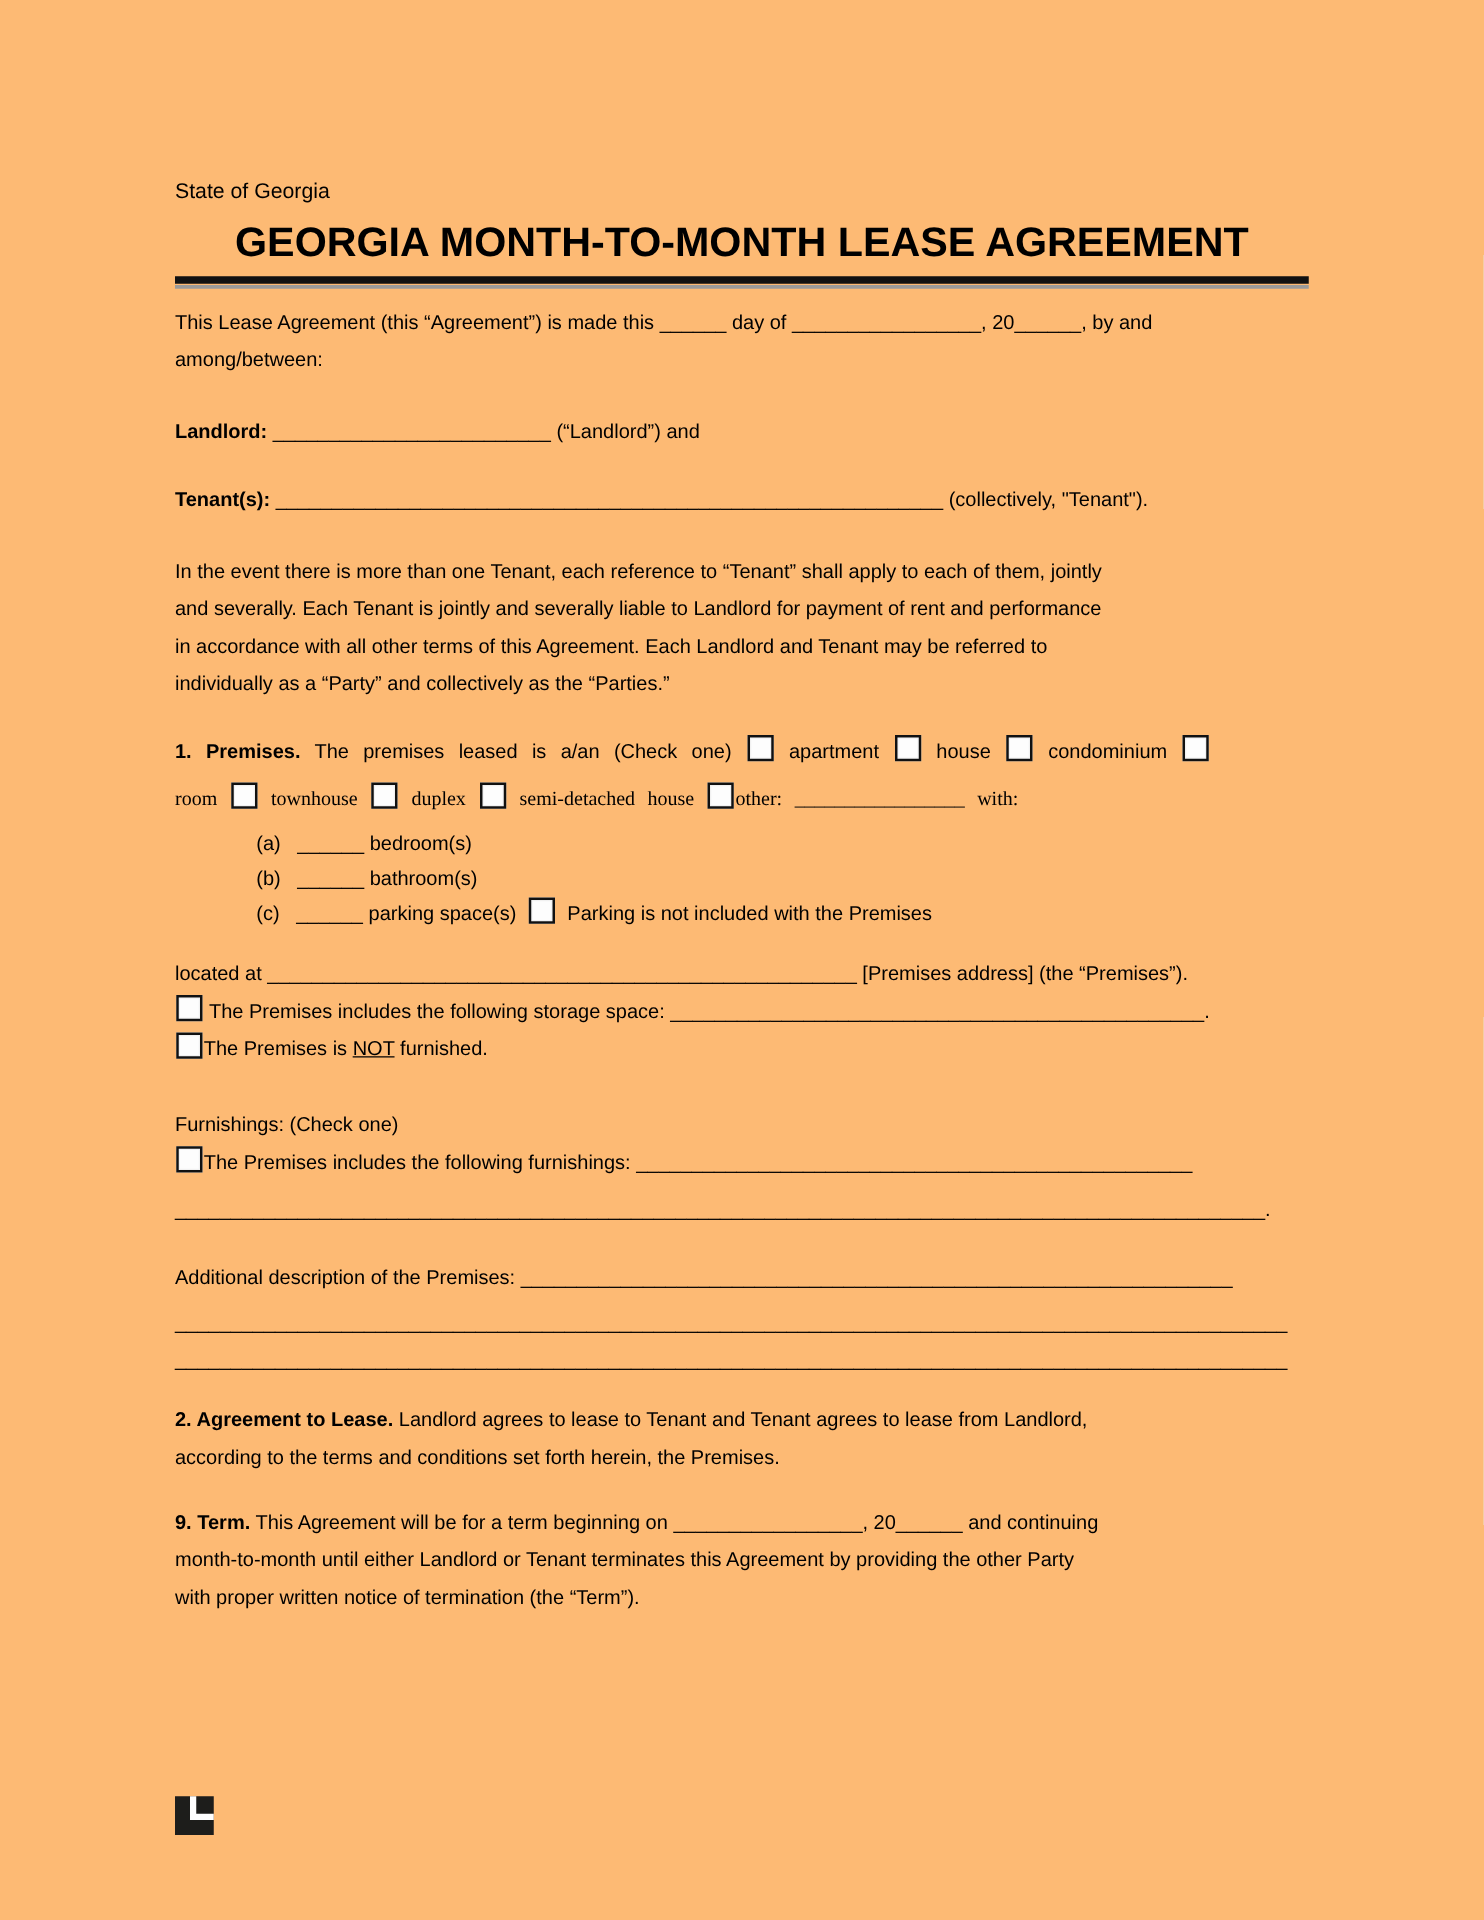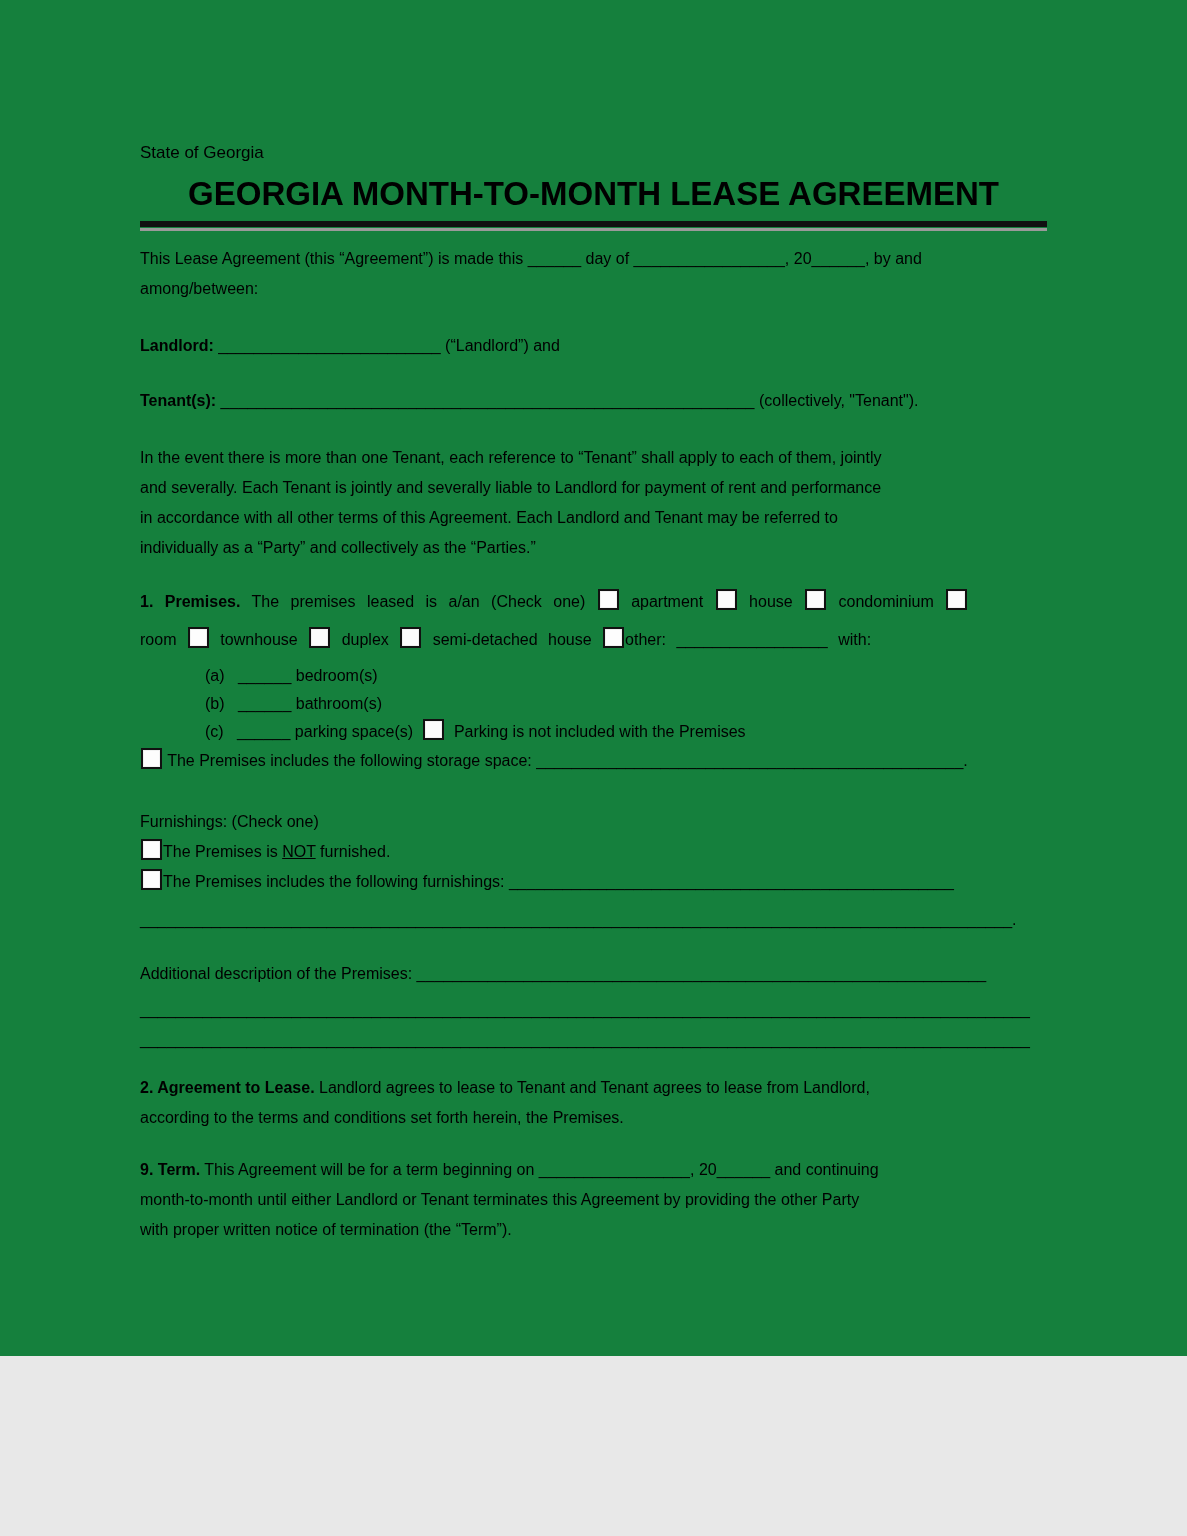--- a/index.html
+++ b/index.html
@@ -1,35 +1,35 @@
 <!DOCTYPE html>
 <html><head>
 <meta charset="utf-8">
 <style>
   html,body { margin:0; padding:0; background:#e8e8e8; }
   .page {
-    width:1187px; height:1356px; margin:0 auto; background:#15803d;
+    width:1187px; height:1536px; margin:0 auto; background:#fdba74;
     position:relative; font-family:"Liberation Sans","DejaVu Sans",sans-serif;
     font-size:16px; color:#000; overflow:hidden;
   }
   .content { padding:142px 140px 0 140px; }
   .state-label { font-size:17px; line-height:22px; white-space:pre-wrap; }
   .doc-title {
     margin-top:12px; font-size:33px; font-weight:bold; line-height:36px;
     text-align:center; letter-spacing:0px; white-space:pre-wrap;
   }
   .rule-thick { margin-top:9px; height:6px; background:#111111; }
   .rule-thin  { margin-top:1px; height:3px; background:#9a9a9a; }
   .para { line-height:30px; white-space:pre-wrap; }
   .intro       { margin-top:13px; }
   .landlord-line { margin-top:27px; }
   .tenant-line   { margin-top:25px; }
   .joint-para    { margin-top:27px; }
   .premises-line1 { margin-top:20px; line-height:38px; word-spacing:7px; }
-  .premises-line2 { line-height:38px; word-spacing:6px; }
+  .premises-line2 { line-height:38px; word-spacing:6px;font-family:Liberation Serif, serif; }
   .abc-list  { margin-top:3px; padding-left:65px; }
   .abc-item  { line-height:28px; white-space:pre-wrap; }
   .located-line { margin-top:19px; }
   .storage-label { margin-top:26px; }
   .furnishings-label { margin-top:31px; }
   .continuation-line { margin-top:8px; }
   .additional-line { margin-top:24px; }
   .blank-line1 { margin-top:6px; }
   .section2 { margin-top:18px; }
   .section3 { margin-top:22px; }
@@ -73,25 +73,26 @@
 
     <div class="para premises-line1"><b>1. Premises.</b><span> The premises leased is a/an (Check one) </span><span class="cb"></span><span> apartment </span><span class="cb"></span><span> house </span><span class="cb"></span><span> condominium </span><span class="cb"></span></div>
     <div class="para premises-line2"><span>room </span><span class="cb"></span><span> townhouse </span><span class="cb"></span><span> duplex </span><span class="cb"></span><span> semi-detached house </span><span class="cb"></span><span>other: _________________ with:</span></div>
 
     <div class="abc-list">
       <div class="abc-item"><span>(a)   ______ bedroom(s)</span></div>
       <div class="abc-item"><span>(b)   ______ bathroom(s)</span></div>
       <div class="abc-item"><span>(c)   ______ parking space(s)  </span><span class="cb"></span><span>  Parking is not included with the Premises</span></div>
     </div>
 
+    <div class="para located-line">located at _____________________________________________________ [Premises address] (the “Premises”).</div>
 
     <div class="para"><span class="cb"></span><span> The Premises includes the following storage space: ________________________________________________.</span></div>
 
+    <div class="para"><span class="cb"></span><span>The Premises is </span><span class="ul">NOT</span><span> furnished.</span></div>
     <div class="para furnishings-label">Furnishings: (Check one)</div>
-    <div class="para"><span class="cb"></span><span>The Premises is </span><span class="ul">NOT</span><span> furnished.</span></div>
     <div class="para"><span class="cb"></span><span>The Premises includes the following furnishings: __________________________________________________</span></div>
     <div class="para continuation-line">__________________________________________________________________________________________________.</div>
 
     <div class="para additional-line">Additional description of the Premises: ________________________________________________________________</div>
     <div class="para blank-line1">____________________________________________________________________________________________________</div>
     <div class="para">____________________________________________________________________________________________________</div>
 
     <div class="para section2"><b>2. Agreement to Lease.</b><span> Landlord agrees to lease to Tenant and Tenant agrees to lease from Landlord,
 according to the terms and conditions set forth herein, the Premises.</span></div>
 

